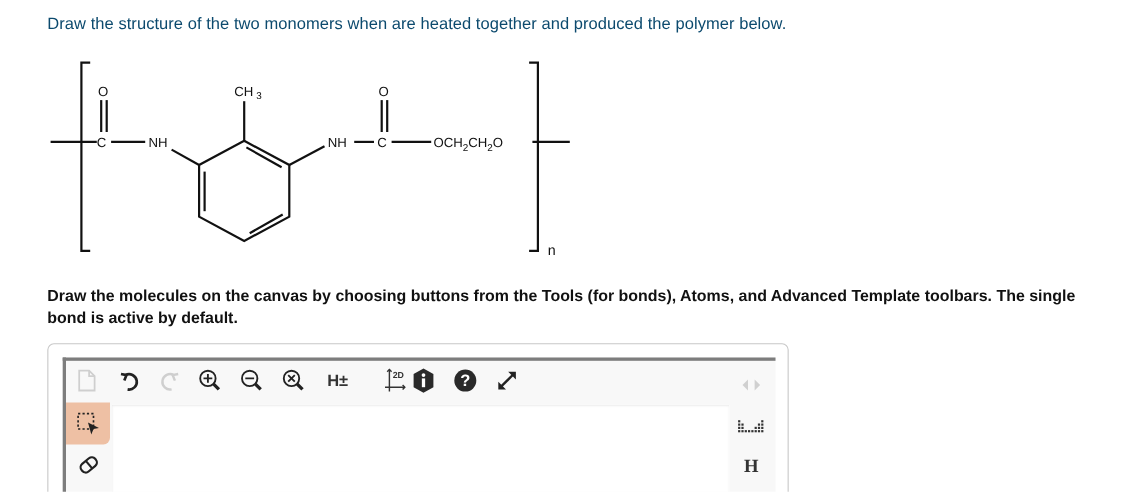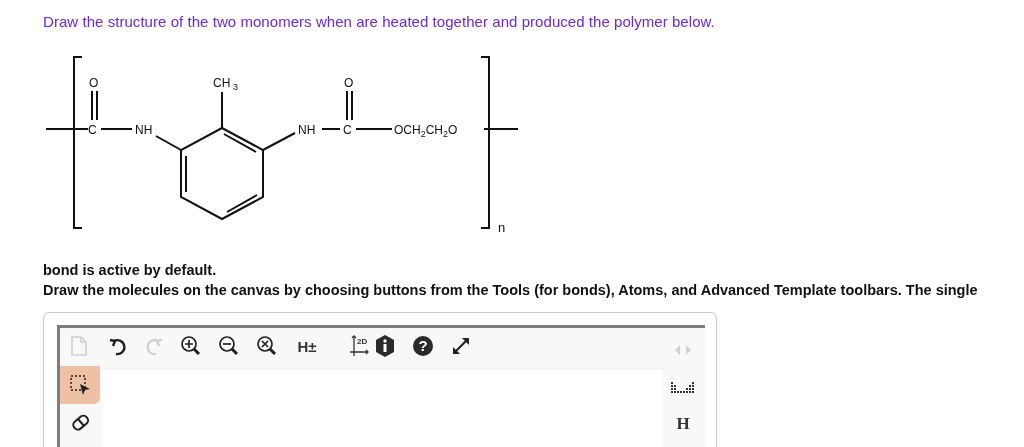--- a/index.html
+++ b/index.html
@@ -1,17 +1,17 @@
 <!DOCTYPE html>
 <html><head>
 <meta charset="utf-8">
 <style>
   html, body { margin:0; padding:0; background:#ffffff; }
   body { width:1024px; height:447px; position:relative; overflow:hidden; font-family:"Liberation Sans", sans-serif; color:#111; }
-  .question { position:absolute; left:43px; top:13px; font-size:15px; color:#6d28d9; white-space:nowrap; letter-spacing:0.05px; }
+  .question { position:absolute; left:43px; top:13px; font-size:15px; color:#0c4a6e; white-space:nowrap; letter-spacing:0.05px; }
   .structure { position:absolute; left:0; top:50px; width:560px; height:200px; }
   .structure svg text { font-family:"Liberation Sans", sans-serif; fill:#111; }
   .instructions { position:absolute; left:43px; top:260px; font-size:14.5px; font-weight:bold; color:#111; line-height:20px; white-space:nowrap; }
   .panel { position:absolute; left:43px; top:312px; width:672px; height:150px; border:1px solid #c8c8c8; border-radius:6px; background:#fff; }
   .editor { position:absolute; left:57px; top:325px; width:645px; height:140px; border-top:3px solid #7d7d7d; border-left:3px solid #7d7d7d; background:#f8f8f8; }
   .top-toolbar { position:absolute; left:0; top:0; width:645px; height:38px; }
   .tb-btn { position:absolute; top:5px; width:26px; height:26px; display:flex; align-items:center; justify-content:center; cursor:pointer; }
   .left-toolbar { position:absolute; left:0; top:38px; width:40px; height:110px; }
   .lt-btn { position:absolute; left:0; width:40px; height:38px; display:flex; align-items:center; justify-content:center; cursor:pointer; }
   .lt-btn.active { background:#eec0a4; border-bottom-right-radius:6px; }
@@ -72,22 +72,22 @@
     <line x1="484" y1="129" x2="518" y2="129"></line>
 
     <g>
       <polyline points="481,57 489,57 489,228 481,228"></polyline>
     </g>
     <text x="498" y="232" font-size="13" stroke="none" font-family="Liberation Serif, serif">n</text>
   </svg>
 </div>
 
 <div class="instructions">
+  <div>Draw the molecules on the canvas by choosing buttons from the Tools (for bonds), Atoms, and Advanced Template toolbars. The single</div>
   <div>bond is active by default.</div>
-  <div>Draw the molecules on the canvas by choosing buttons from the Tools (for bonds), Atoms, and Advanced Template toolbars. The single</div>
 </div>
 
 <div class="panel"></div>
 <div class="editor">
   <div class="top-toolbar">
     <div class="tb-btn" style="left:6px">
       <svg width="20" height="22" viewBox="0 0 20 22" fill="none" stroke="#cfcfcf" stroke-width="1.6">
           <path d="M3 2h9l5 5v13H3z"></path>
           <path d="M12 2v5h5"></path>
         </svg>

